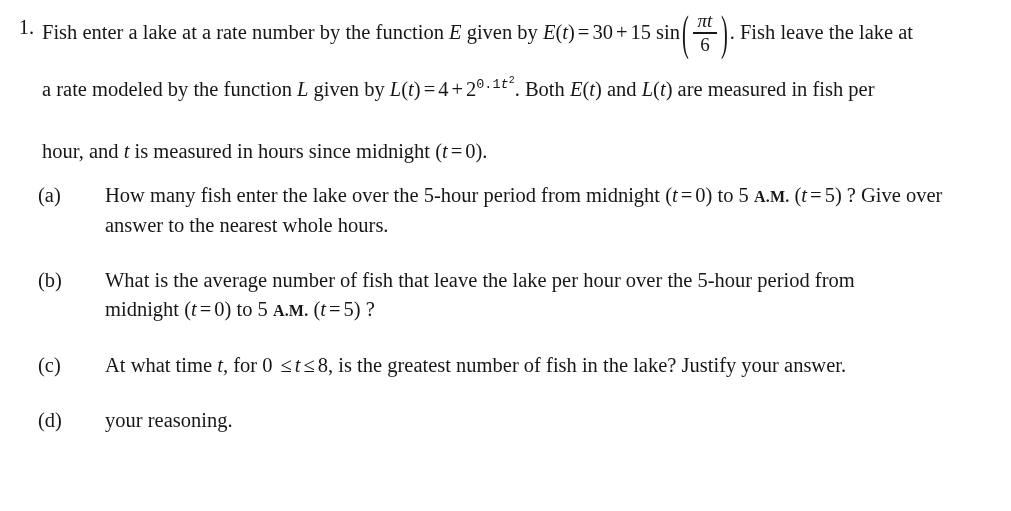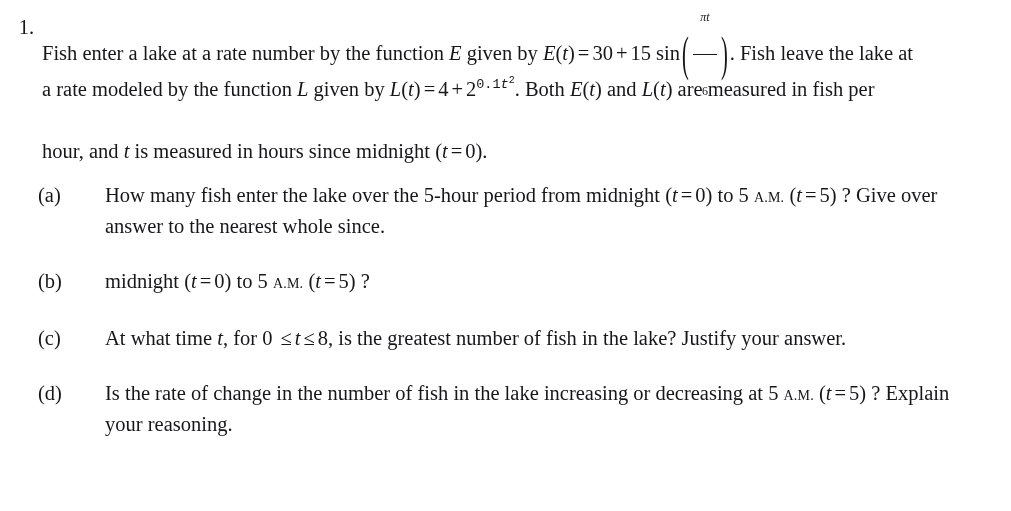--- a/index.html
+++ b/index.html
@@ -101,22 +101,23 @@
     font-style: italic;
   }
   .op {
     padding: 0 3px;
   }
   .fnname {
     font-style: normal;
     margin-top: 41px;
   }
   .smallcaps {
-    font-size: 14px;
+    font-size: 16px;
     letter-spacing: 0.2px;
+    font-weight: bold;
   }
 
   
   .sup {
     font-size: 13.5px;
     vertical-align: super;
     line-height: 0;
     font-style: normal;
     font-family: Liberation Mono, monospace;
   }
@@ -144,24 +145,23 @@
     transform: scaleY(2.35);
     transform-origin: center;
     padding: 0 1px;
     font-style: normal;
   }
   .frac {
     display: inline-flex;
     flex-direction: column;
     align-items: center;
     justify-content: center;
-    font-size: 12px;
+    font-size: 19px;
     line-height: 1.06;
     padding: 0 3px;
-    gap: 29px;
   }
   .frac .num {
     display: block;
     padding: 0 2px 1px 2px;
   }
   .frac .bar {
     display: block;
     width: 100%;
     min-width: 24px;
     height: 1.4px;
@@ -215,40 +215,40 @@
       </div>
     </div>
   </div>
 
   <div class="parts">
 
     <div class="part">
       <div class="part-label">(a)</div>
       <div class="part-text">
         <span class="l"><span>How many fish enter the lake over the 5-hour period from midnight (</span><span class="mvar">t</span><span class="op">=</span><span>0</span><span>) to 5 </span><span class="smallcaps">A.M.</span><span> (</span><span class="mvar">t</span><span class="op">=</span><span>5</span><span>) ? Give over</span></span>
-        <span class="l">answer to the nearest whole since.</span>
+        <span class="l">answer to the nearest whole hours.</span>
       </div>
     </div>
 
     <div class="part">
       <div class="part-label">(b)</div>
       <div class="part-text">
+        <span class="l">What is the average number of fish that leave the lake per hour over the 5-hour period from</span>
         <span class="l"><span>midnight (</span><span class="mvar">t</span><span class="op">=</span><span>0</span><span>) to 5 </span><span class="smallcaps">A.M.</span><span> (</span><span class="mvar">t</span><span class="op">=</span><span>5</span><span>) ?</span></span>
       </div>
     </div>
 
     <div class="part">
       <div class="part-label">(c)</div>
       <div class="part-text">
         <span class="l"><span>At what time </span><span class="mvar">t</span><span>, for 0 </span><span class="ineq">≤</span><span class="mvar">t</span><span class="ineq">≤</span><span>8</span><span>, is the greatest number of fish in the lake? Justify your answer.</span></span>
       </div>
     </div>
 
     <div class="part">
       <div class="part-label">(d)</div>
       <div class="part-text">
-        <span class="l"><span>Is the rate of change in the number of fish in the lake increasing or decreasing at 5 </span><span class="smallcaps">A.M.</span><span> (</span><span class="mvar">t</span><span class="op">=</span><span>5</span><span>) ? Explain</span></span>
         <span class="l">your reasoning.</span>
       </div>
     </div>
 
   </div>
 </div>
 
 </body></html>

